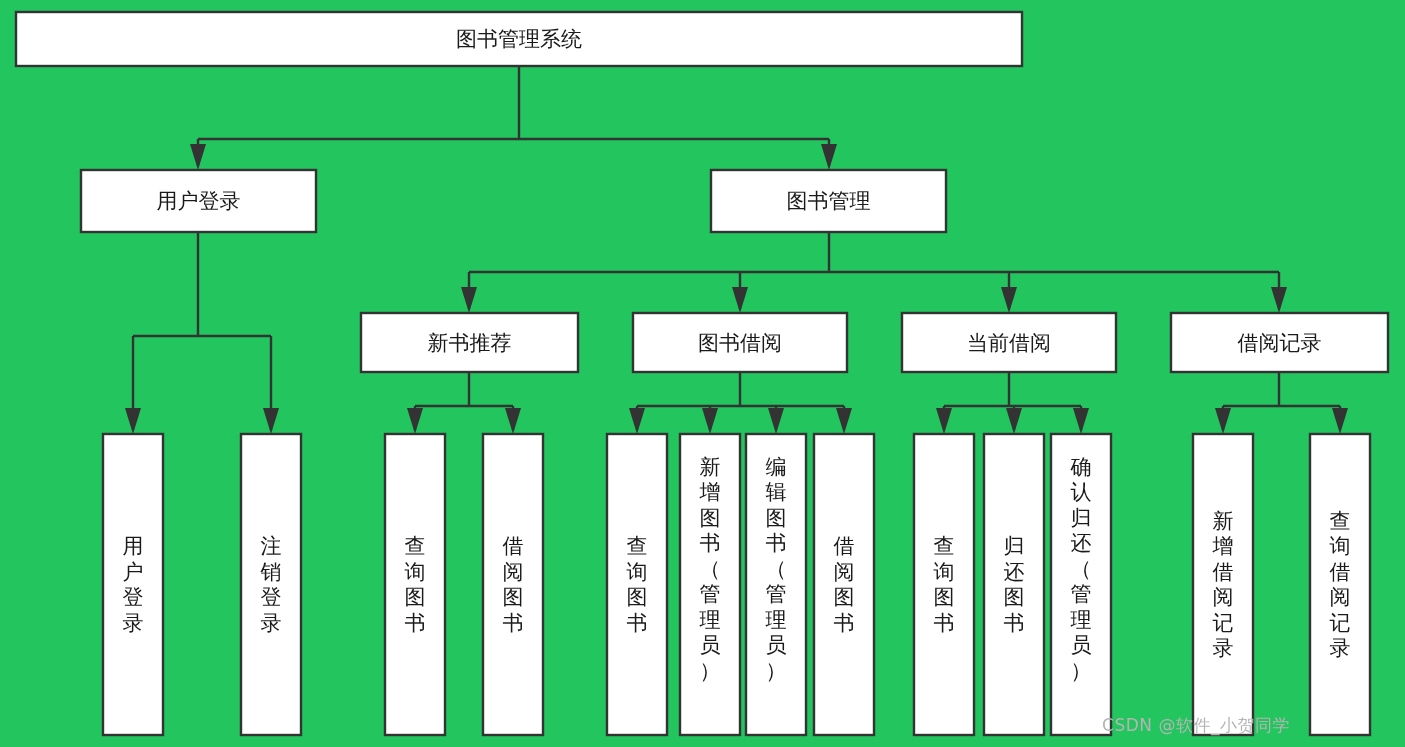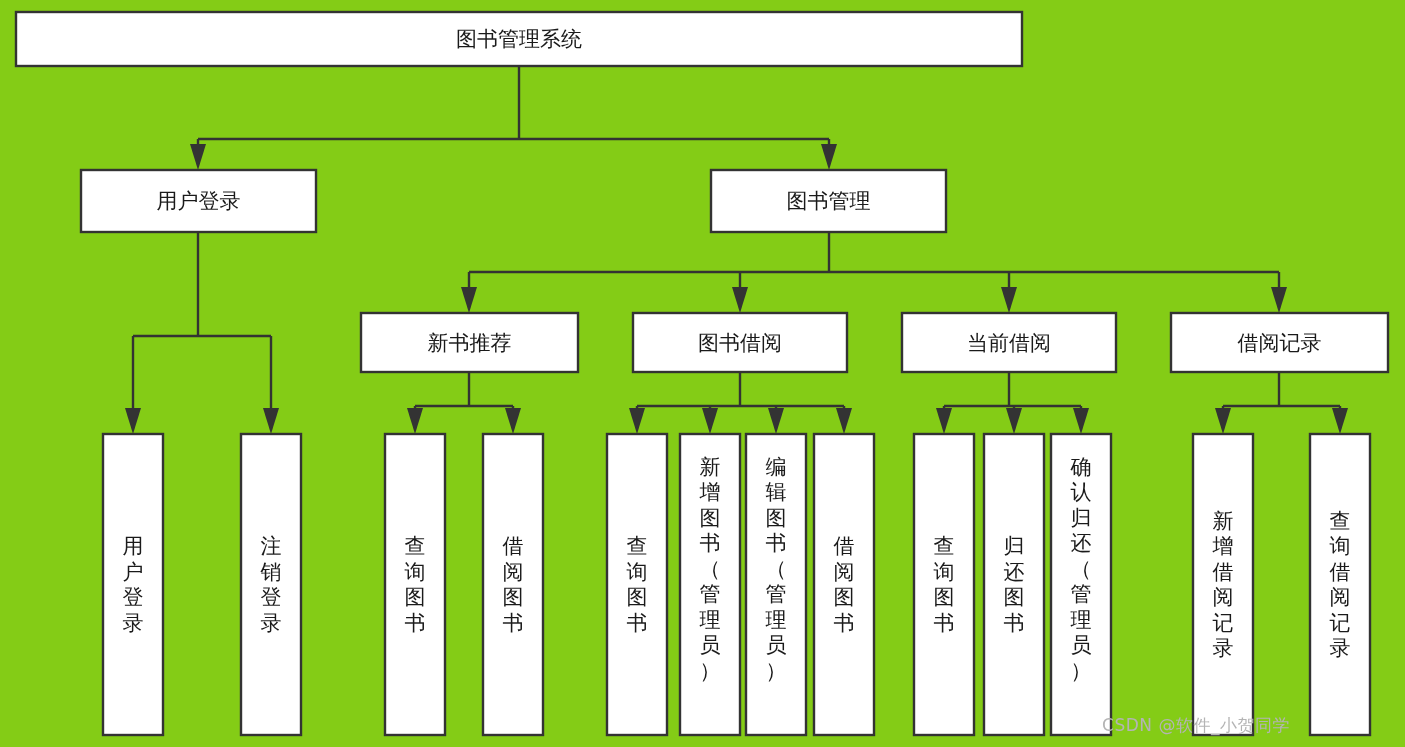--- a/index.html
+++ b/index.html
@@ -11,21 +11,21 @@
   body {
     width: 1405px;
     height: 747px;
     font-family: "DejaVu Sans", "Liberation Sans", sans-serif;
     overflow: hidden;
   }
   #diagram-root {
     position: relative;
     width: 1405px;
     height: 747px;
-    background: #84cc16;
+    background: #22c55e;
   }
   svg.diagram-canvas {
     display: block;
     width: 1405px;
     height: 747px;
   }
   .node-box {
     fill: #ffffff;
     stroke: #333333;
     stroke-width: 2.4;

